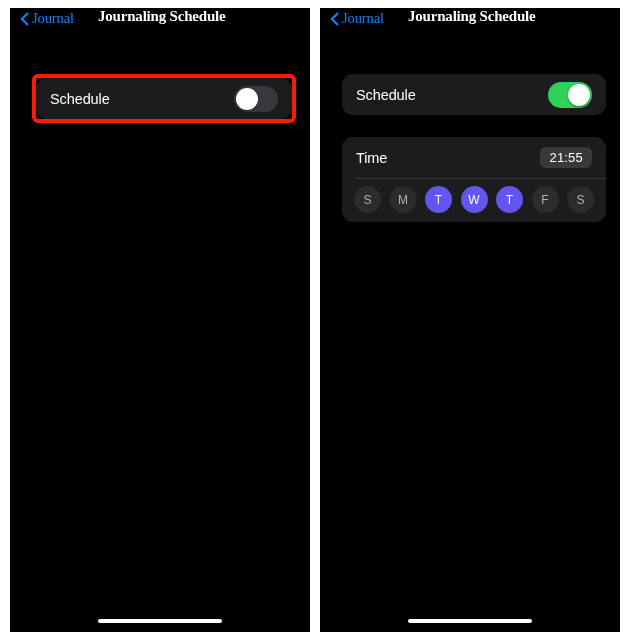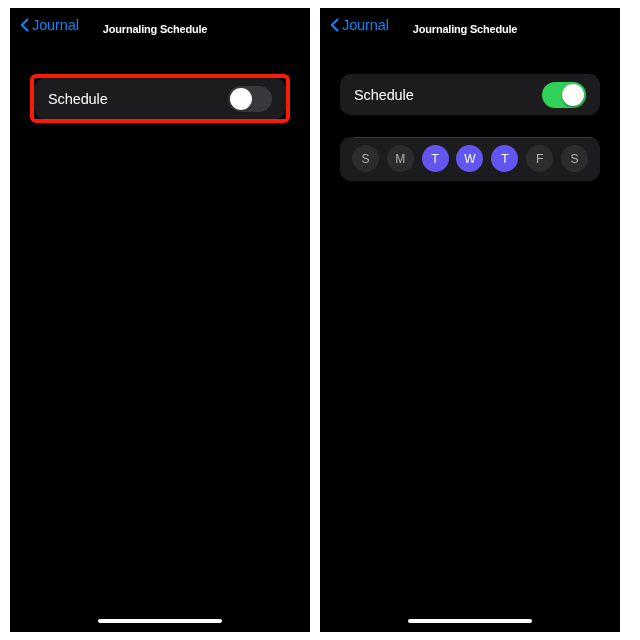--- a/index.html
+++ b/index.html
@@ -33,23 +33,24 @@
     overflow: hidden;
     flex: 0 0 300px;
     box-sizing: border-box;
   }
 
   
   .navbar {
     position: relative;
     height: 38px;
     display: flex;
-    align-items: flex-end;
-    padding: 11px 8px;
-    box-sizing: border-box;
+    align-items: flex-start;
+    padding: 0 8px;
+    box-sizing: border-box;
+    font-family: Liberation Serif, serif;
   }
   .back-btn {
     display: flex;
     align-items: center;
     gap: 3px;
     cursor: pointer;
     padding: 2px 2px;
   }
   .chevron {
     display: inline-block;
@@ -59,31 +60,32 @@
   }
   .chevron svg { display:block; }
   .back-label {
     color: #0a84ff;
     font-size: 14.5px;
     letter-spacing: -0.1px;
     white-space: nowrap;
   }
   .nav-title {
     color: #ffffff;
-    font-size: 11px;
+    font-size: 15px;
     font-weight: bold;
     letter-spacing: -0.2px;
     margin-left: 22px;
     white-space: nowrap;
   }
 
   
   .content {
-    padding: 0 20px;
-    box-sizing: border-box;
+    padding: 0 14px;
+    box-sizing: border-box;
+    margin-left: 8px;
   }
 
   .card {
     background: #1c1c1e;
     border-radius: 11px;
     overflow: hidden;
   }
 
   .row {
     display: flex;
@@ -249,20 +251,24 @@
           <span class="row-label">Schedule</span>
           <span class="toggle on">
             <span class="knob"></span>
           </span>
         </div>
       </div>
 
       <div style="height:22px"></div>
 
       <div class="card">
+        <div class="row">
+          <span class="row-label">Time</span>
+          <span class="time-pill">21:55</span>
+        </div>
         <div class="divider"></div>
         <div class="days-row">
           <span class="day unselected">
               <span>S</span>
             </span>
           <span class="day unselected">
               <span>M</span>
             </span>
           <span class="day selected">
               <span>T</span>

